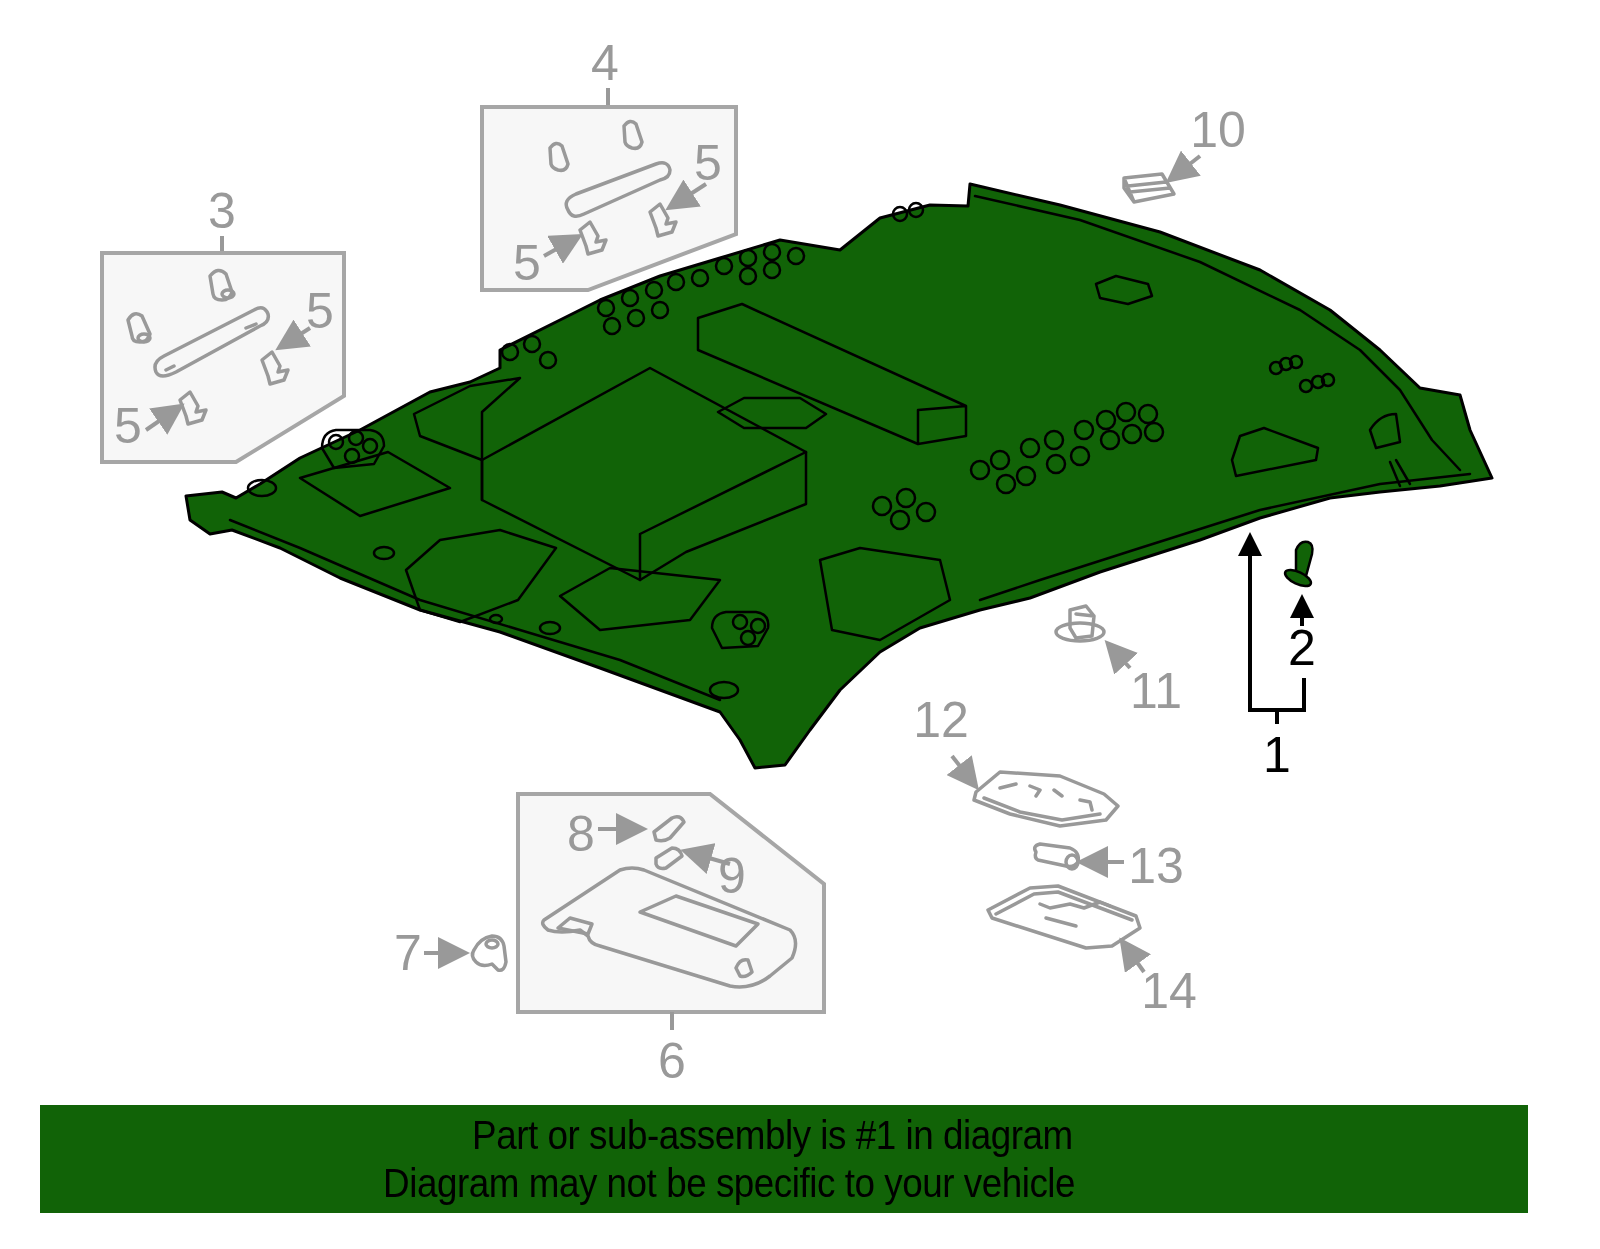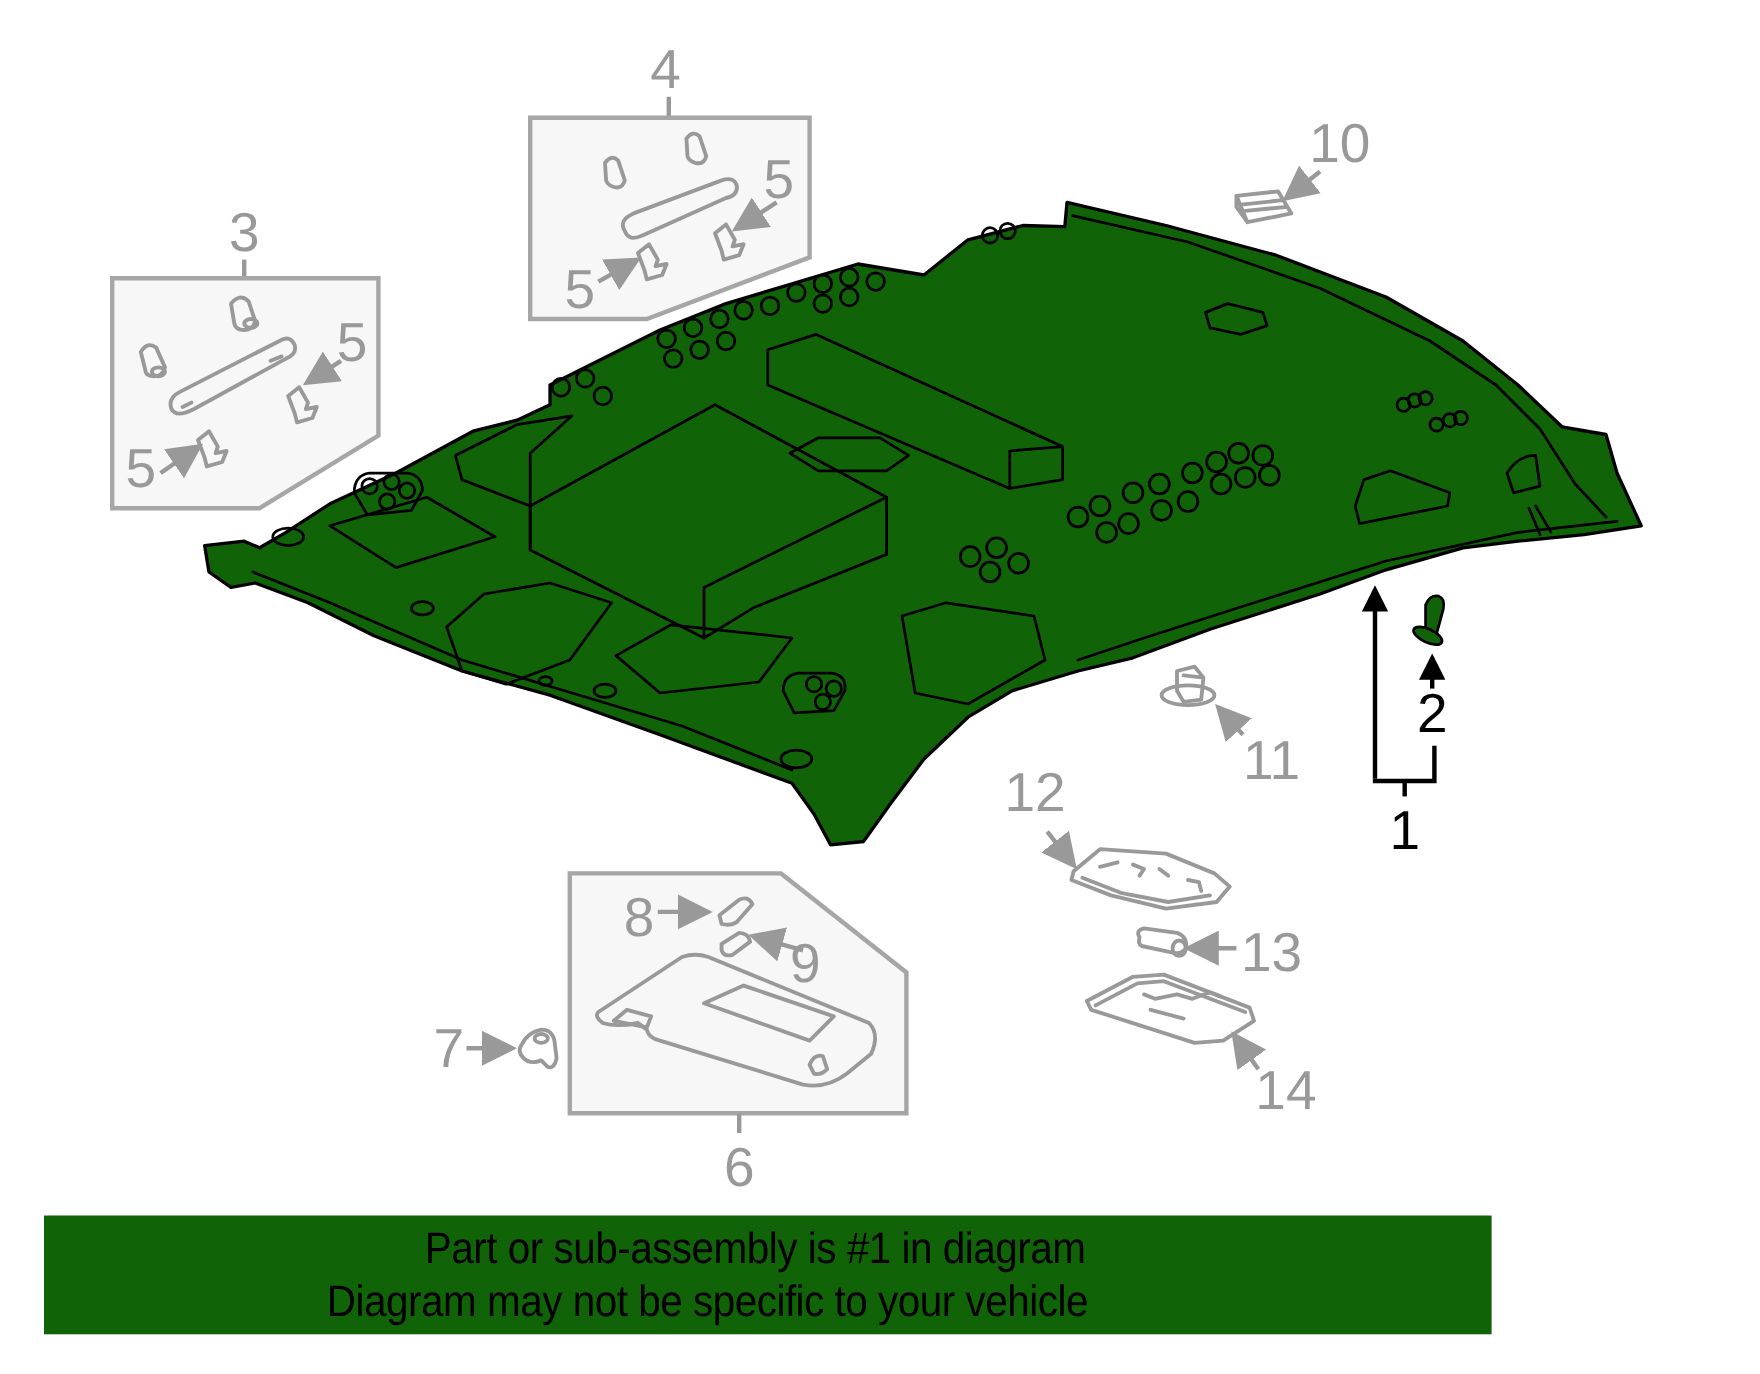--- a/index.html
+++ b/index.html
@@ -7,21 +7,21 @@
   #diagram { position:absolute; left:0; top:0; width:1600px; height:1249px; }
   .callout { font-family:"Liberation Sans", sans-serif; font-size:50px; fill:#999999; }
   .callout-main { fill:#000000; }
   .ghost { fill:none; stroke:#999999; stroke-width:3.5; stroke-linejoin:round; stroke-linecap:round; }
   .box { fill:#f7f7f7; stroke:#a6a6a6; stroke-width:4; }
   .leader { stroke:#999999; stroke-width:4; fill:none; }
   .hl { fill:#116307; stroke:#000; stroke-width:3; stroke-linejoin:round; }
   .hl-line { fill:none; stroke:#000; stroke-width:2.5; stroke-linejoin:round; stroke-linecap:round; }
   .hl-part { fill:#116307; stroke:#000; stroke-width:2.5; }
   .black-leader { stroke:#000; stroke-width:4; fill:none; }
-  #banner { position:absolute; left:40px; top:1105px; width:1316px; height:108px; background:#116307; display:flex; flex-direction:column; align-items:center; justify-content:center; }
+  #banner { position:absolute; left:40px; top:1105px; width:1488px; height:108px; background:#116307; display:flex; flex-direction:column; align-items:center; justify-content:center; }
   #banner .line { font-family:"Liberation Sans", sans-serif; font-size:40px; color:#000; line-height:48px; letter-spacing:-0.5px; transform:scaleX(0.92); }
   #banner .line1 { margin-left:-24px; }
   #banner .line2 { margin-left:-110px; }
 </style>
 </head>
 <body>
 
 <svg id="diagram" viewBox="0 0 1600 1249" xmlns="http://www.w3.org/2000/svg">
   <defs>
     <marker id="arrG" markerWidth="8" markerHeight="8" refX="6" refY="4" orient="auto" markerUnits="strokeWidth">

